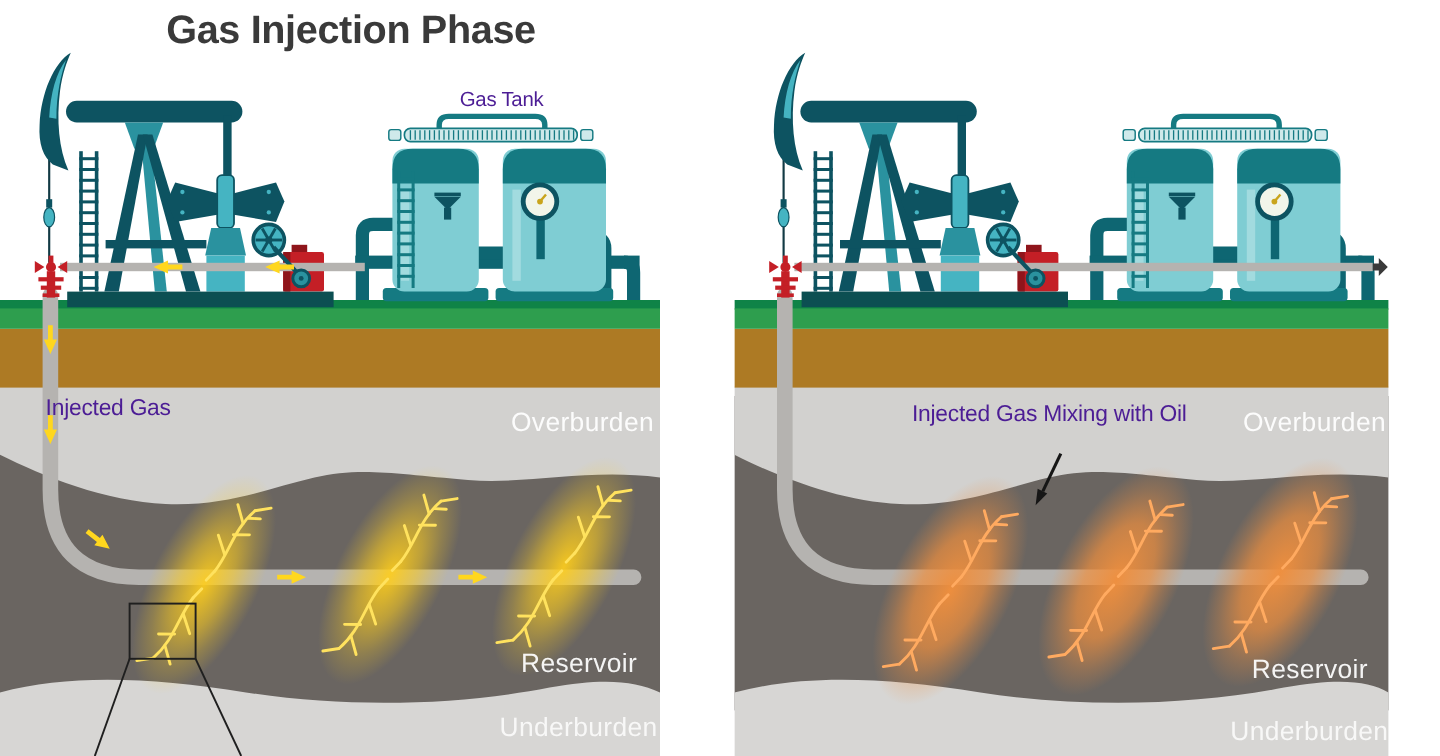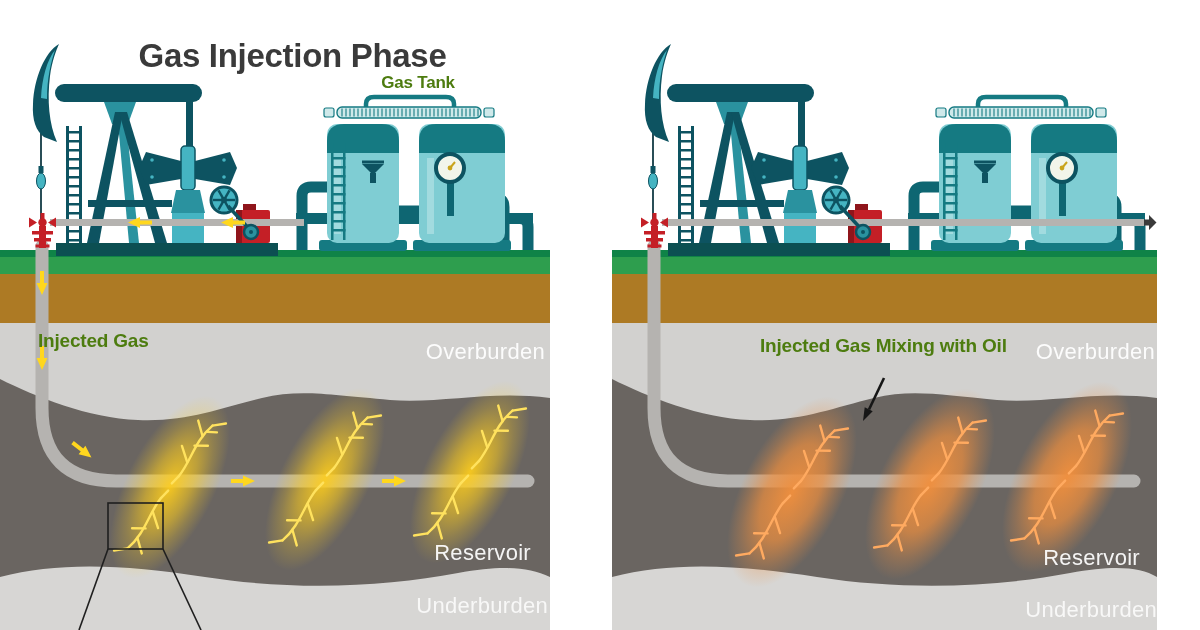--- a/index.html
+++ b/index.html
@@ -3,23 +3,23 @@
 <meta charset="utf-8">
 <style>
   html,body{margin:0;padding:0;background:#ffffff;}
   .canvas{position:relative;width:1200px;height:630px;background:#ffffff;overflow:hidden;
           font-family:"Liberation Sans",sans-serif;}
   svg.scene{position:absolute;top:0;height:630px;width:600px;}
   #scene-0{left:0;}
   #scene-1{left:612px;}
   .lbl{position:absolute;pointer-events:none;}
   .title{font-size:33px;font-weight:600;color:#3a3a3a;text-align:center;letter-spacing:-.3px;}
-  #title-l{left:0;top:6px;width:585px;margin-top:31px;}
+  #title-l{left:0;top:6px;width:585px;}
   #title-r{left:600px;top:6px;width:600px;}
-  .small-bold{font-weight:700;color:#4d7c0f;letter-spacing:-.2px;}
+  .small-bold{font-weight:400;color:#4c1d95;letter-spacing:-.2px;}
   #gas-tank{left:330px;top:73px;width:176px;text-align:center;font-size:17px;}
   #inj-gas{left:38px;top:330px;width:116px;text-align:left;font-size:19px;line-height:1.18;}
   #annot{left:760px;top:335px;width:305px;text-align:left;font-size:19px;}
   .layer{font-size:22px;color:rgba(255,255,255,.93);text-align:right;letter-spacing:.3px;}
   #ob-l{left:385px;top:339px;width:160px;}
   #rv-l{left:385px;top:540px;width:146px;}
   #ub-l{left:380px;top:593px;width:168px;color:rgba(255,255,255,.82);}
   #ob-r{left:995px;top:339px;width:160px;}
   #rv-r{left:988px;top:545px;width:152px;}
   #ub-r{left:992px;top:597px;width:165px;color:rgba(255,255,255,.82);}

